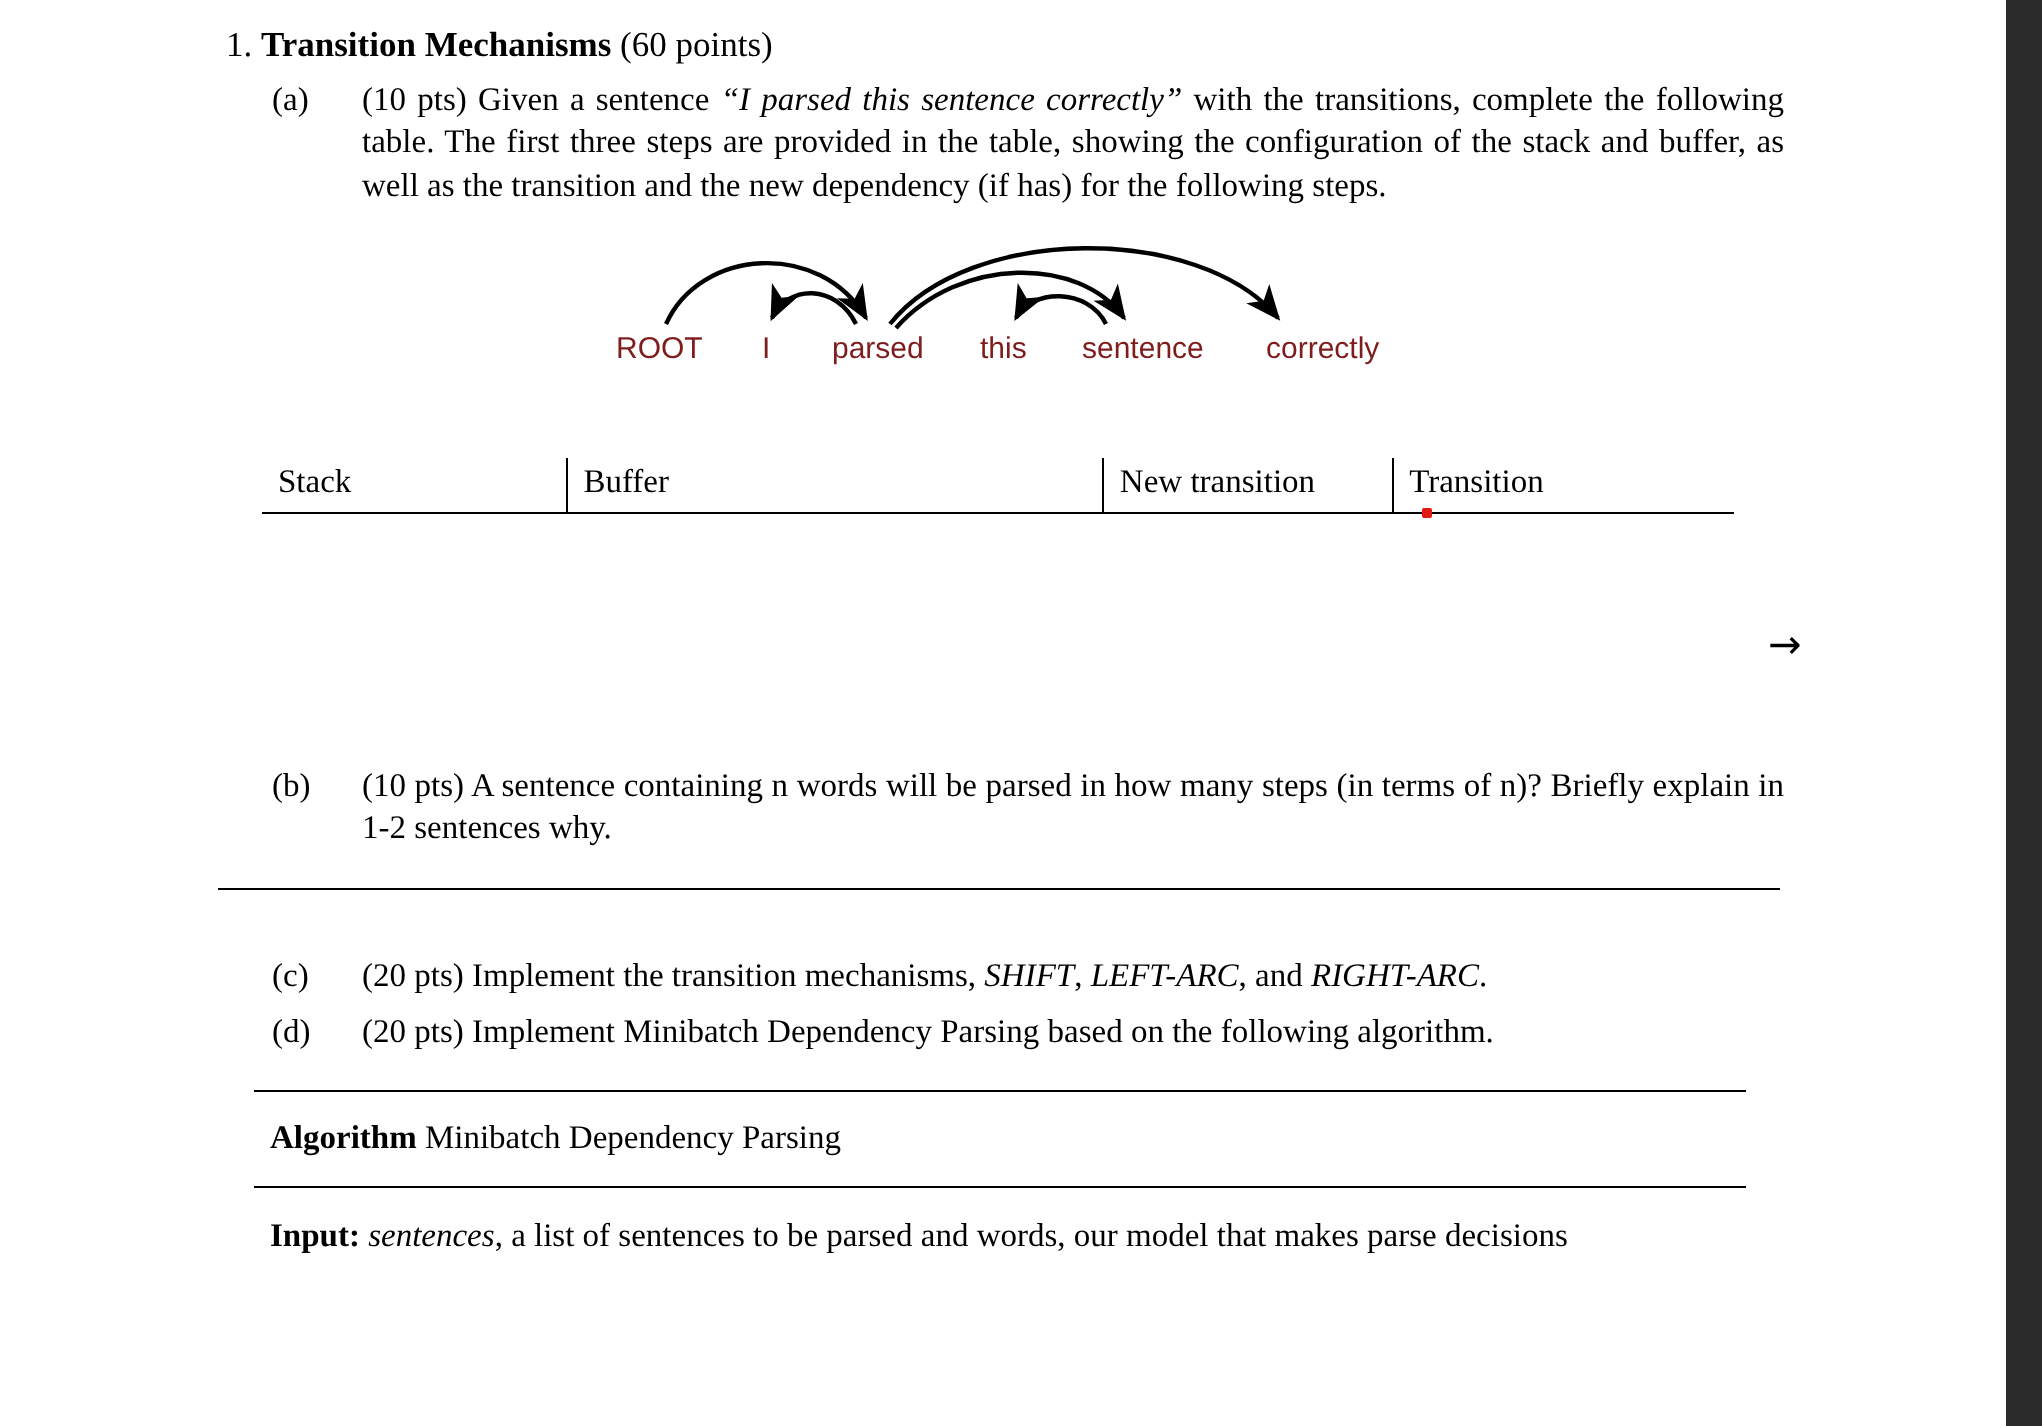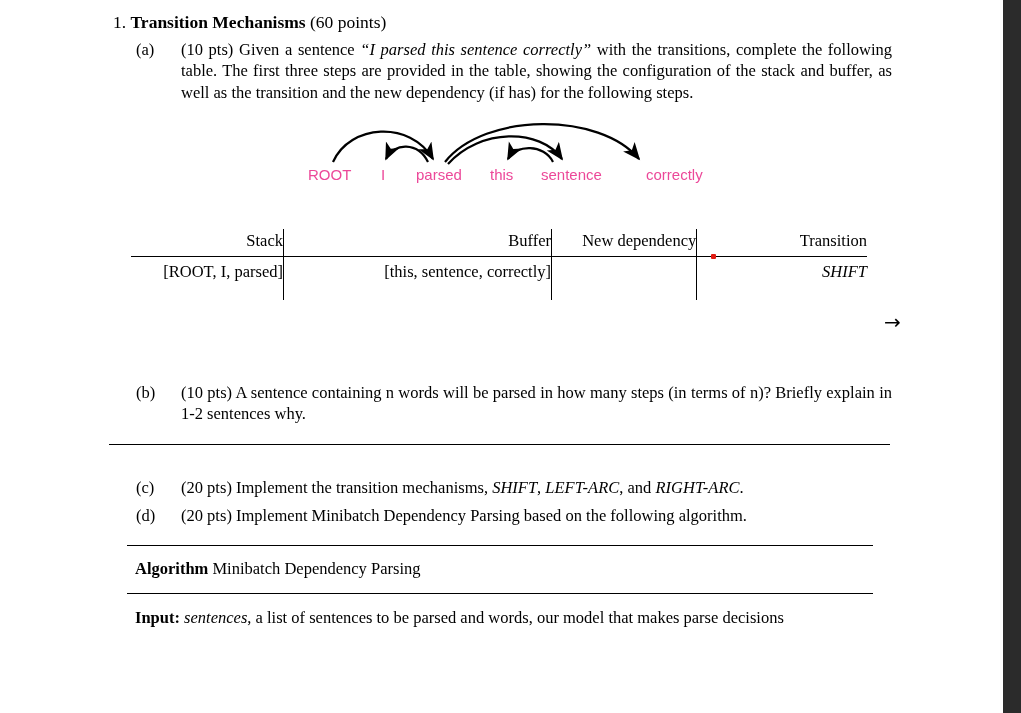--- a/index.html
+++ b/index.html
@@ -75,35 +75,35 @@
   #dep-figure {
     position: absolute;
     left: 300px; top: 112px;
     width: 420px; height: 75px;
   }
   #dep-figure svg { display: block; }
   .dep-word {
     position: absolute;
     font-family: "Liberation Sans", "DejaVu Sans", sans-serif;
     font-size: 15px;
-    color: #ec4899;
+    color: #7f1d1d;
     white-space: nowrap;
     top: 54px;
   }
 
   
   #parse-table {
     position: absolute;
     left: 131px; top: 229px;
     width: 736px;
     border-collapse: collapse;
     font-size: 16.5px;
   }
   #parse-table th, #parse-table td {
-    text-align: right;
+    text-align: left;
     padding: 2px 0 2px 8px;
     vertical-align: top;
     font-weight: normal;
   }
   #parse-table thead th {
     border-bottom: 1.6px solid #000;
     padding-bottom: 5px;
     height: 20px;
   }
   #parse-table tbody td {
@@ -202,43 +202,33 @@
 
       <path d="M 148 52 C 180 16, 240 16, 262 47" fill="none" stroke="#000" stroke-width="2.2" marker-end="url(#ah)"></path>
 
       <path d="M 253 50 C 244 32, 216 32, 208 47" fill="none" stroke="#000" stroke-width="2.2" marker-end="url(#ah)"></path>
     </svg>
     <span class="dep-word" style="left:8px">ROOT</span>
     <span class="dep-word" style="left:81px">I</span>
     <span class="dep-word" style="left:116px">parsed</span>
     <span class="dep-word" style="left:190px">this</span>
     <span class="dep-word" style="left:241px">sentence</span>
-    <span class="dep-word" style="left:346px">correctly</span>
+    <span class="dep-word" style="left:333px">correctly</span>
   </div>
 
   <table id="parse-table">
     <thead>
       <tr>
         <th class="col-stack">Stack</th>
         <th class="col-buffer">Buffer</th>
-        <th class="col-newdep">New dependency</th>
+        <th class="col-newdep">New transition</th>
         <th class="col-trans">Transition</th>
       </tr>
     </thead>
     <tbody>
-      <tr>
-        <td class="col-stack">[ROOT, I, parsed]</td>
-        <td class="col-buffer">[this, sentence, correctly]</td>
-        <td class="col-newdep">
-          <span class="newdep-pair">
-            <span class="nd-head"></span><span class="nd-dep"></span>
-          </span>
-        </td>
-        <td class="col-trans it">SHIFT</td>
-      </tr>
     </tbody>
   </table>
 
   <div class="cursor-dot"></div>
 
   <div id="table-arrow">→</div>
 
   <div class="part" id="part-b">
     <span class="lbl">(b)</span>
     <div class="body">

